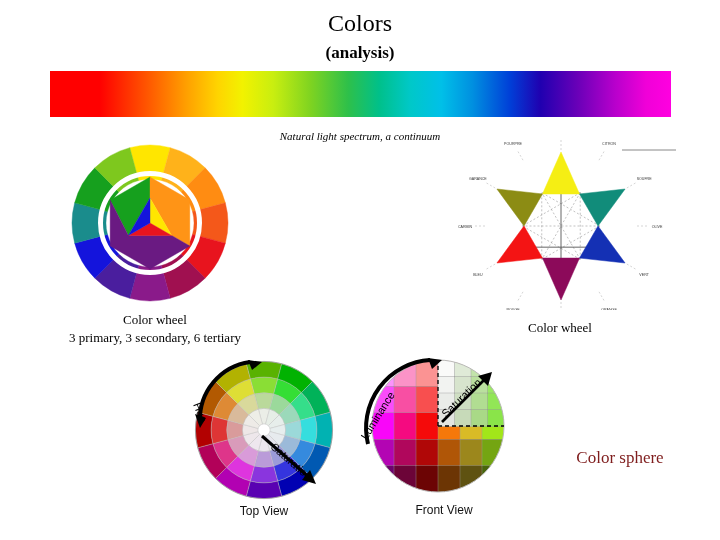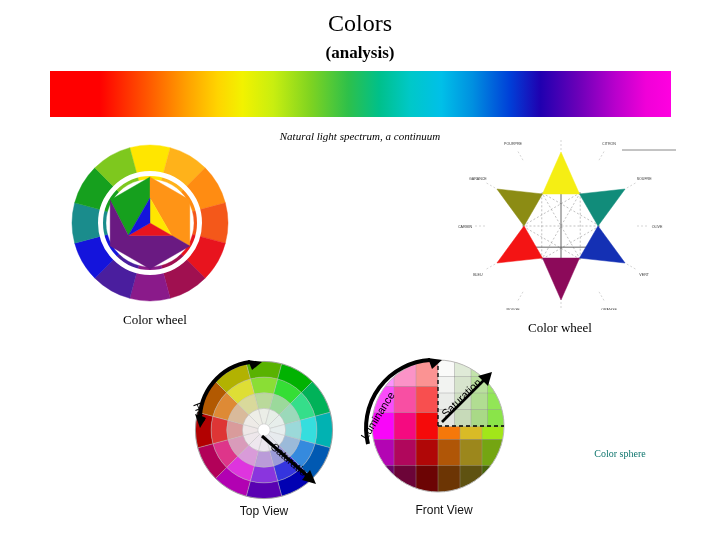--- a/index.html
+++ b/index.html
@@ -43,21 +43,21 @@
   .star-caption{
     position:absolute;left:470px;top:320px;width:180px;text-align:center;
     font-size:13px;color:#000;
   }
 
   .topview-wrap{position:absolute;left:186px;top:352px;width:156px;height:168px;}
   .frontview-wrap{position:absolute;left:358px;top:348px;width:172px;height:172px;}
 
   .sphere-caption{
     position:absolute;left:520px;top:448px;width:200px;text-align:center;
-    font-size:10px;color:#0f766e;
+    font-size:17px;color:#7f1d1d;
   }
   .vlabel{font-family:"Liberation Sans","DejaVu Sans",sans-serif;}
 </style>
 </head>
 <body>
 
 <div class="slide">
 
   <div class="title">Colors</div>
   <div class="subtitle">(analysis)</div>
@@ -89,20 +89,21 @@
         </g>
       <g id="wheel-tri">
           <path d="M80 80 L80.00 55.00 L101.65 92.50 Z" fill="#ffe600" stroke="#ffe600" stroke-width="0.4"></path>
           <path d="M80 80 L101.65 92.50 L58.35 92.50 Z" fill="#e8141e" stroke="#e8141e" stroke-width="0.4"></path>
           <path d="M80 80 L58.35 92.50 L80.00 55.00 Z" fill="#1414dc" stroke="#1414dc" stroke-width="0.4"></path>
         </g>
     </svg>
   </div>
   <div class="wheel-caption">
     <div>Color wheel</div>
+    <div>3 primary, 3 secondary, 6 tertiary</div>
   </div>
 
   <div class="star-wrap">
     <svg viewBox="0 0 262 172" width="262" height="172">
       <line x1="192" y1="12" x2="246" y2="12" stroke="#888" stroke-width="1"></line>
       <g id="star-guides">
           <line x1="150.24" y1="54.6753424623748" x2="169.48000000000002" y2="88" stroke="#999" stroke-width="0.6" stroke-dasharray="2 2"></line>
           <line x1="150.24" y1="54.6753424623748" x2="150.24" y2="121.3246575376252" stroke="#999" stroke-width="0.6" stroke-dasharray="2 2"></line>
           <line x1="150.24" y1="54.6753424623748" x2="111.76" y2="121.3246575376252" stroke="#999" stroke-width="0.6" stroke-dasharray="2 2"></line>
           <line x1="150.24" y1="54.6753424623748" x2="92.52" y2="88" stroke="#999" stroke-width="0.6" stroke-dasharray="2 2"></line>

